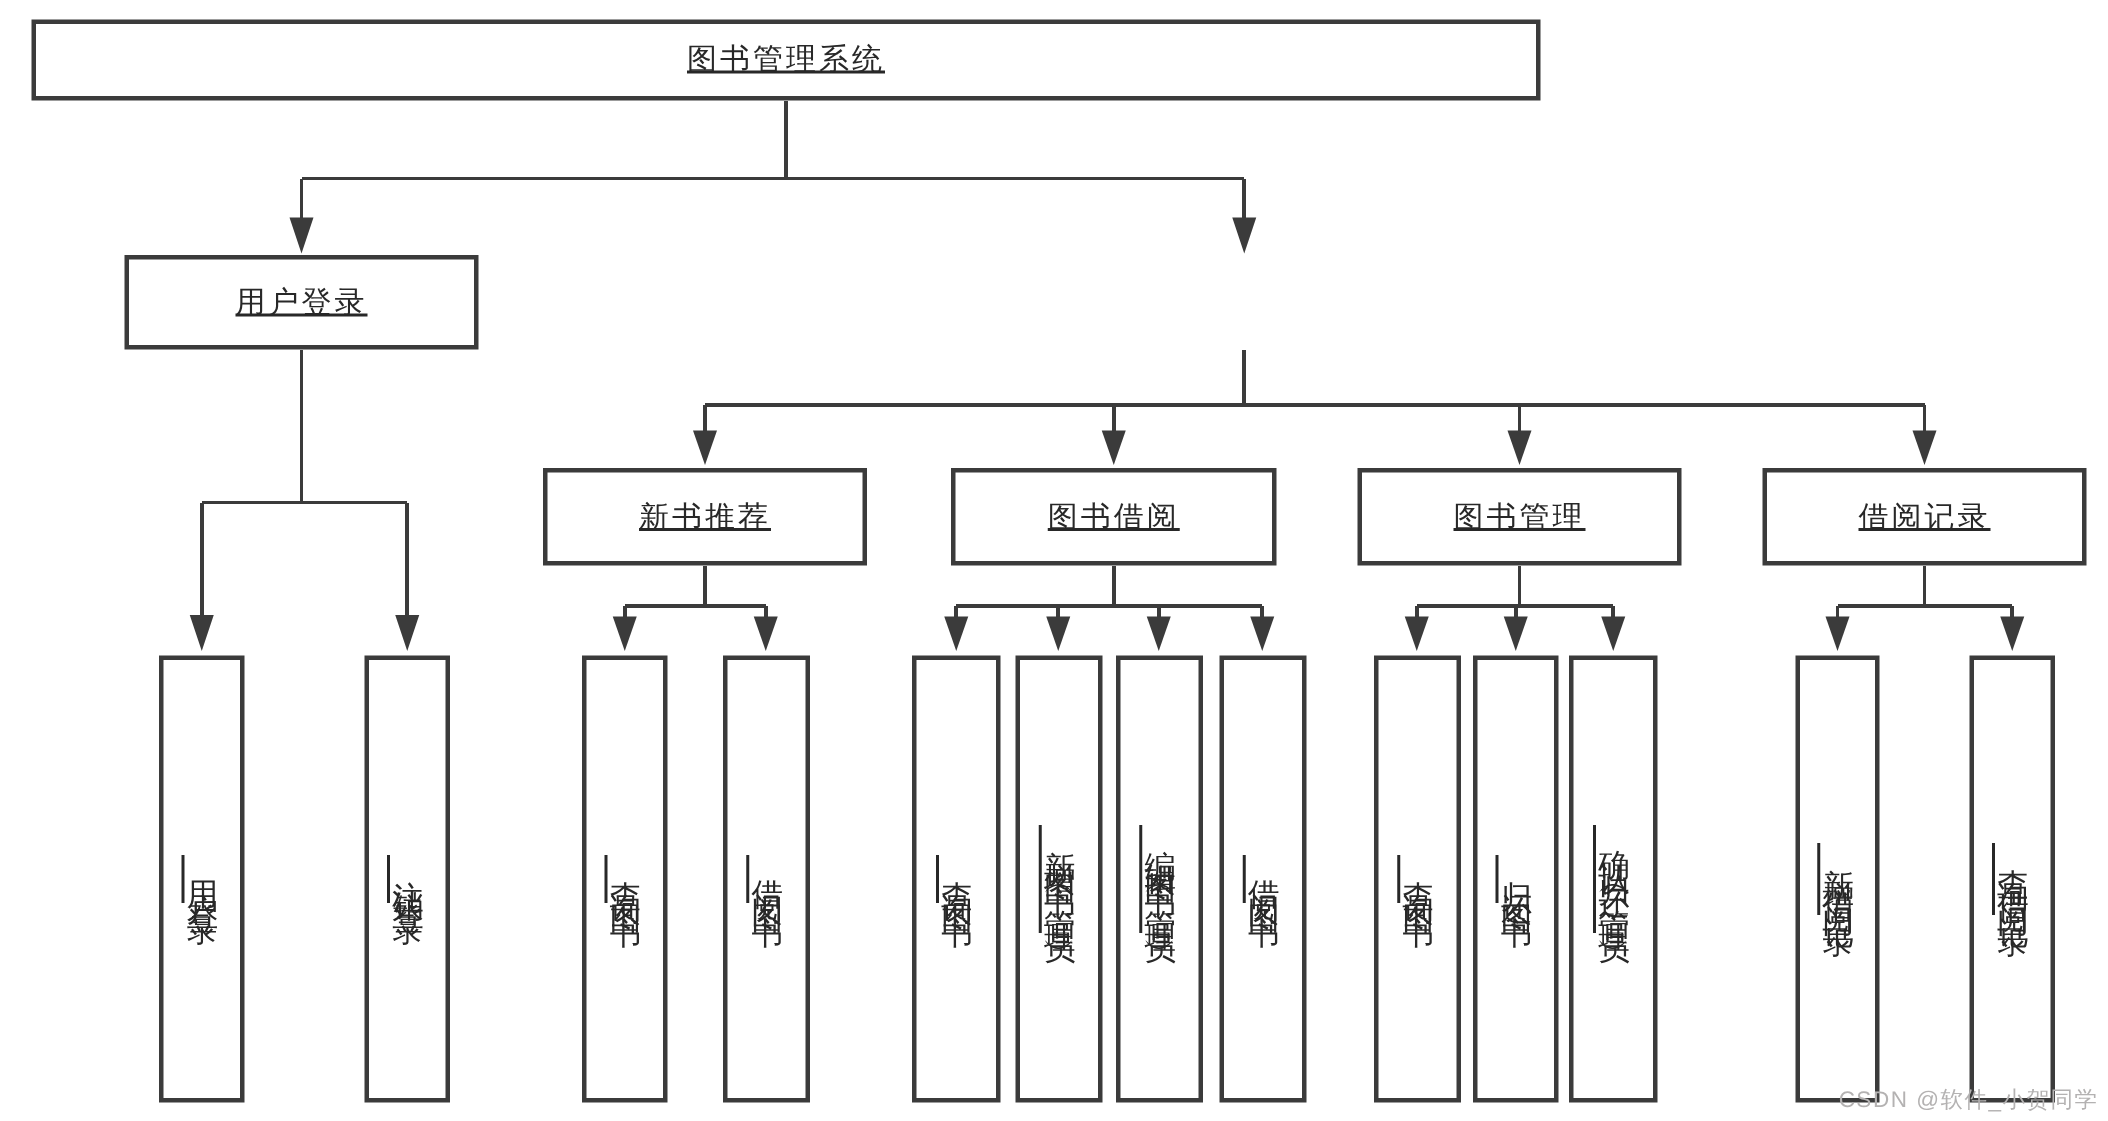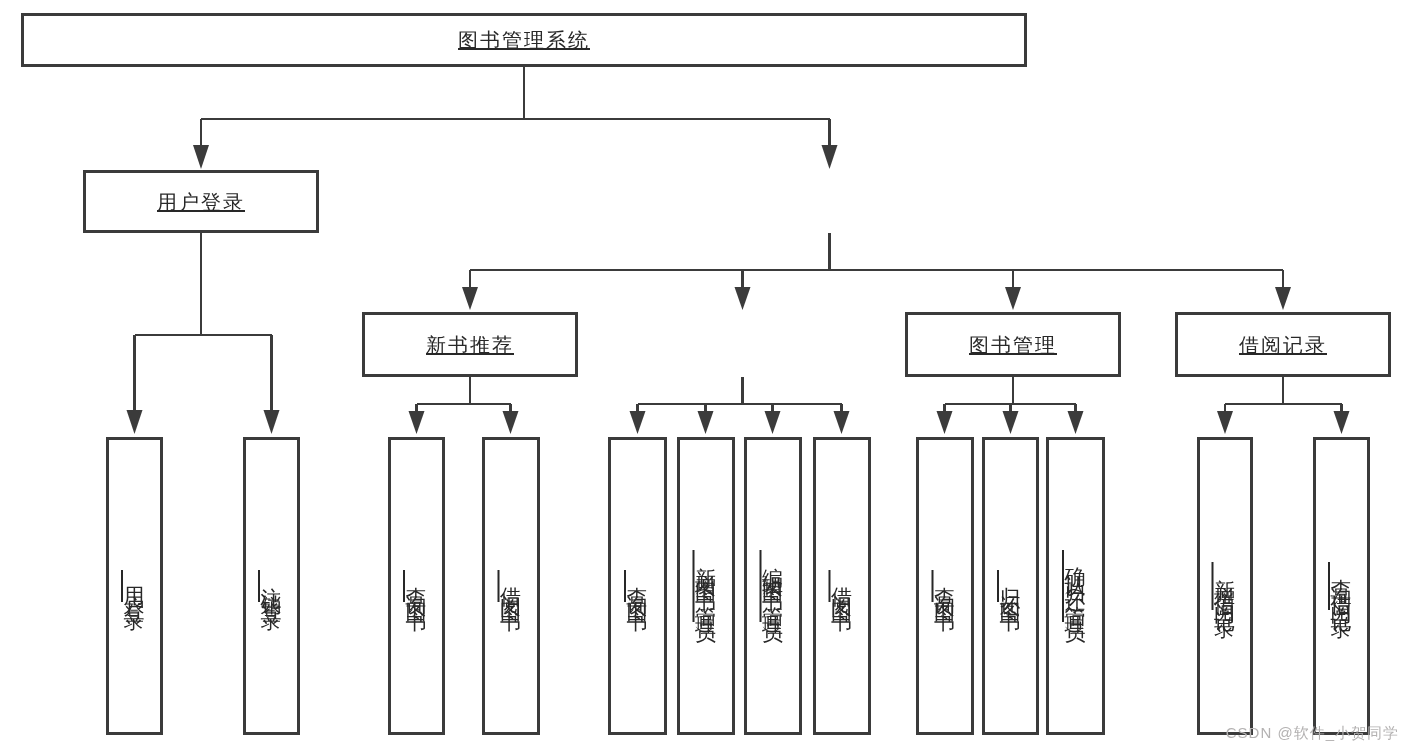--- a/index.html
+++ b/index.html
@@ -121,20 +121,23 @@
     <span class="label">图书管理系统</span>
   </div>
 
   <div class="node h n-userlogin">
     <span class="label">用户登录</span>
   </div>
 
   <div class="node h n-newbook">
     <span class="label">新书推荐</span>
   </div>
+  <div class="node h n-borrowing">
+    <span class="label">图书借阅</span>
+  </div>
   <div class="node h n-current">
     <span class="label">图书管理</span>
   </div>
   <div class="node h n-records">
     <span class="label">借阅记录</span>
   </div>
 
   <div class="node v leaf lf1">
     <span class="label">用户登录</span>
   </div>

